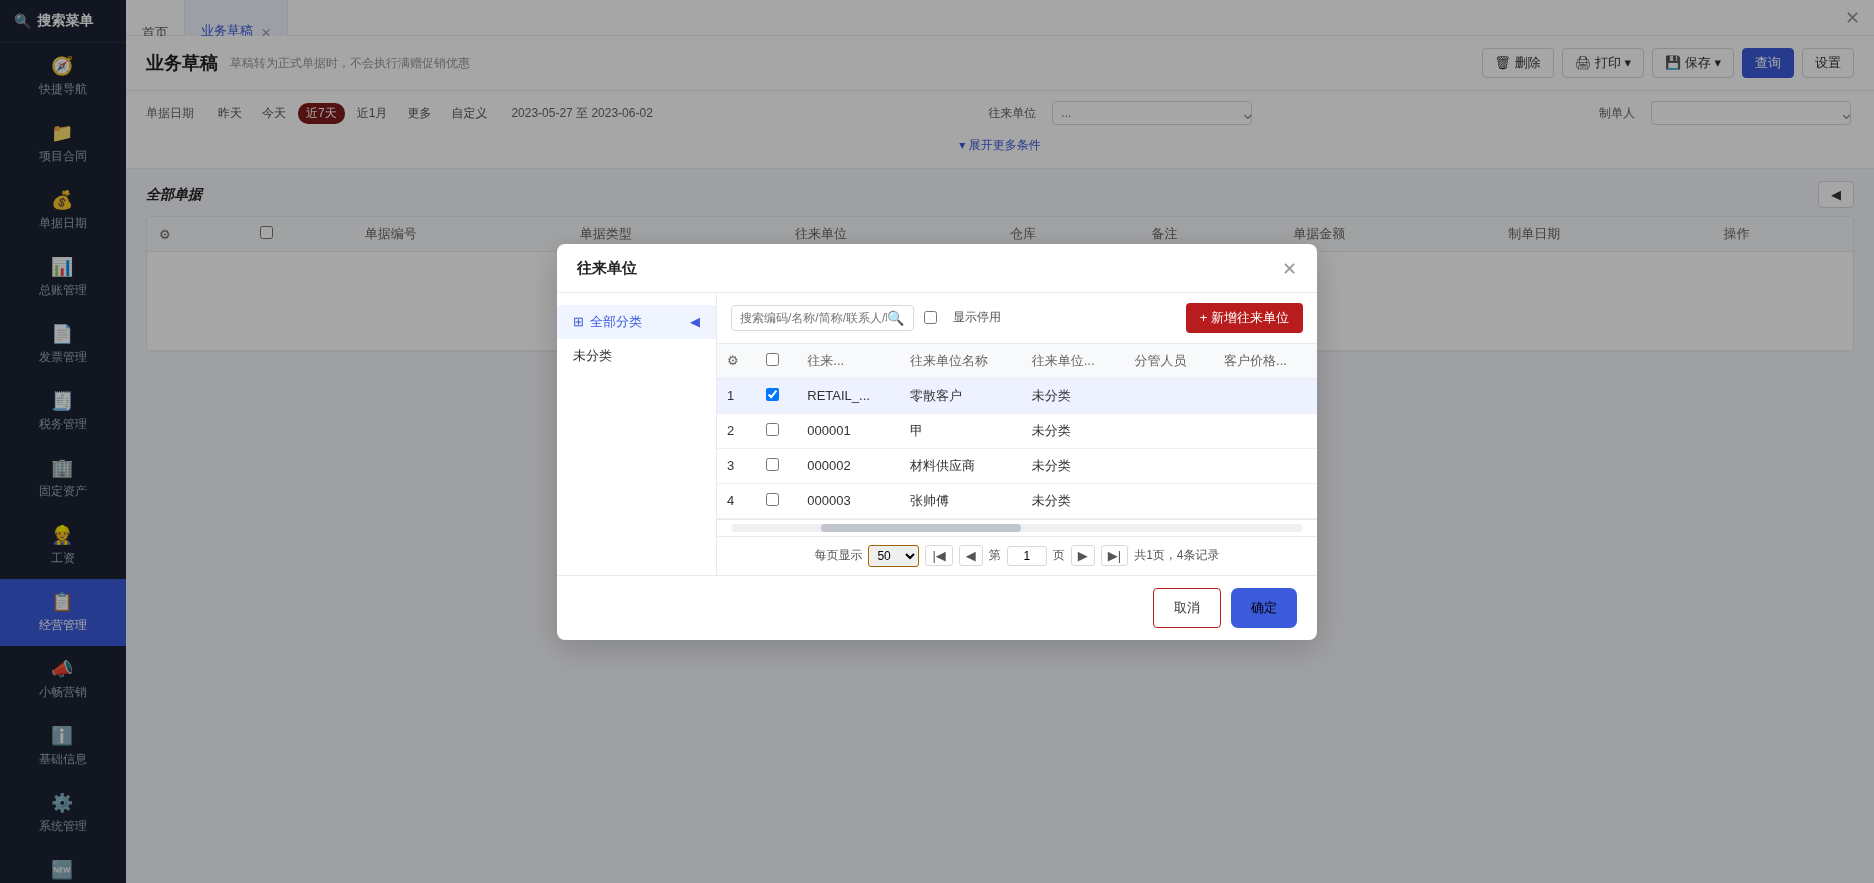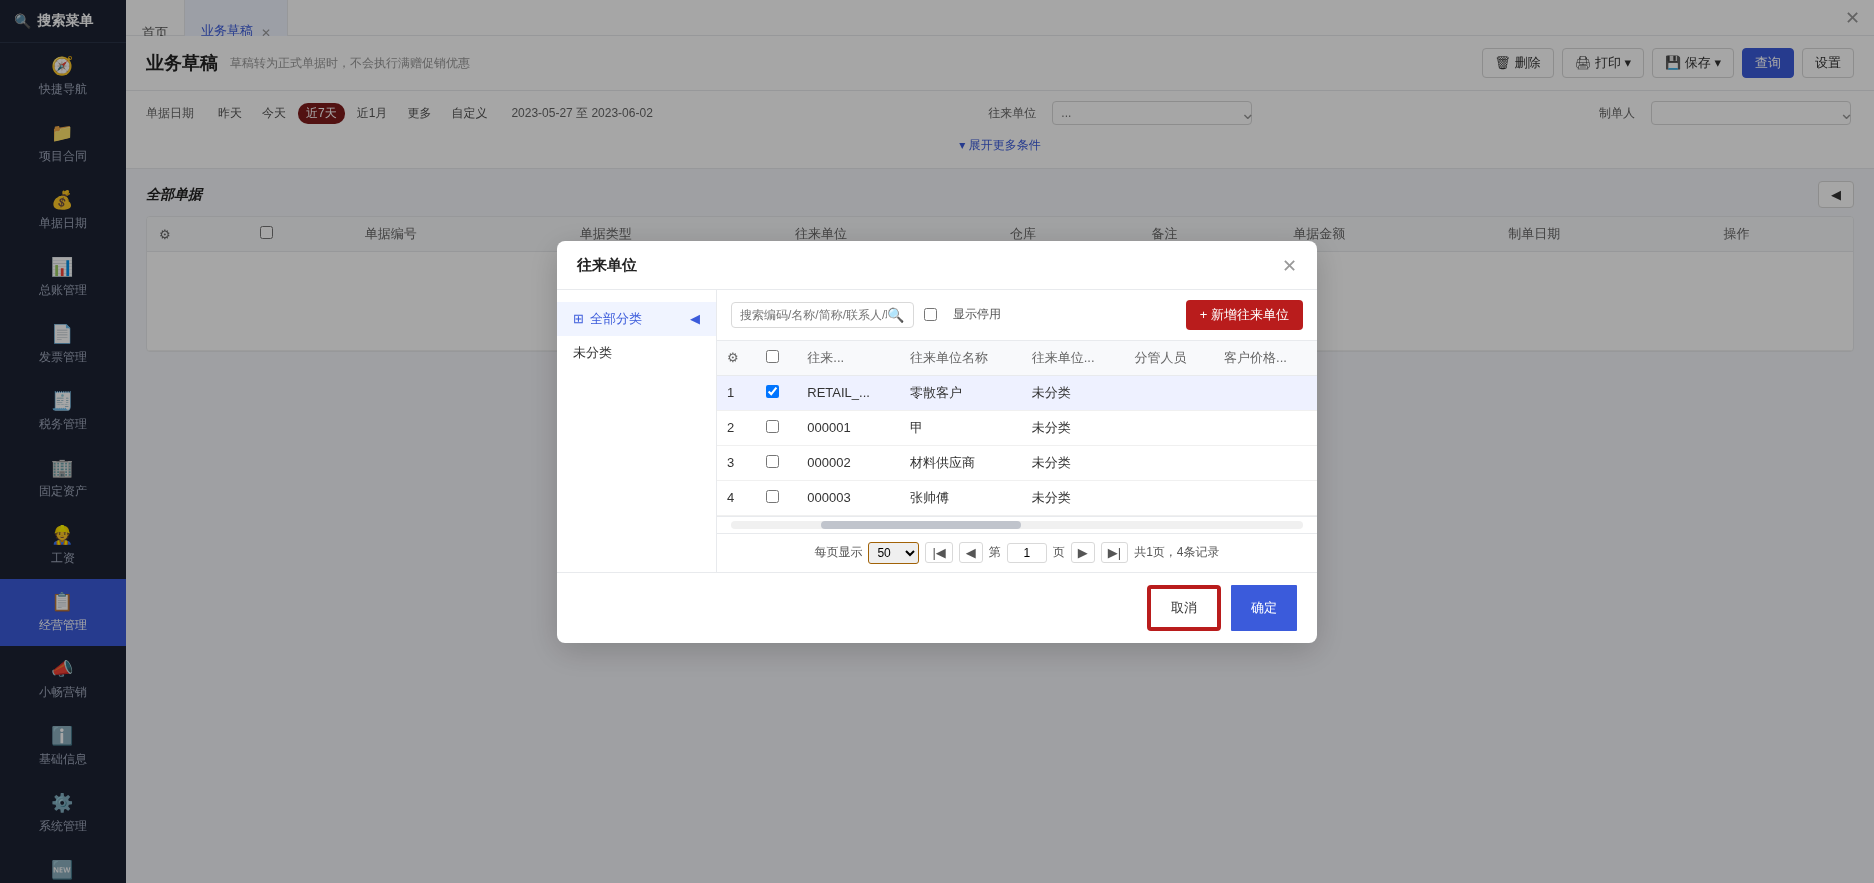--- a/index.html
+++ b/index.html
@@ -215,22 +215,22 @@
     .page-input { width: 40px; border: 1px solid #d9d9d9; border-radius: 3px; text-align: center; padding: 2px 4px; font-size: 12px; }
     .pagination-btn { background: none; border: 1px solid #d9d9d9; border-radius: 3px; padding: 2px 6px; cursor: pointer; color: #555; font-size: 13px; }
     .pagination-btn:disabled { color: #ccc; cursor: default; }
     .dialog-actions {
       padding: 12px 20px;
       border-top: 1px solid #e8eaed;
       display: flex;
       justify-content: flex-end;
       gap: 10px;
     }
-    .btn-cancel { background: #fff; border: 4px solid #b91c1c; color: #333; border-radius: 4px; padding: 10px 20px; font-size: 13px; cursor: pointer; }
-    .btn-confirm { background: #3b5bdb; color: #ffffff; border: none; border-radius: 1px; padding: 6px 20px; font-size: 13px; cursor: pointer; }
+    .btn-cancel { background: #fff; border: 1px solid #b91c1c; color: #333; border-radius: 4px; padding: 10px 20px; font-size: 13px; cursor: pointer; }
+    .btn-confirm { background: #3b5bdb; color: #000000; border: none; border-radius: 7px; padding: 6px 20px; font-size: 13px; cursor: pointer; }
 
     
     .dialog-table-wrap::-webkit-scrollbar { width: 6px; height: 6px; }
     .dialog-table-wrap::-webkit-scrollbar-thumb { background: #d0d0d0; border-radius: 3px; }
 
     
     .scrollbar-area {
       border-top: 1px solid #e8eaed;
       padding: 4px 14px;
     }

